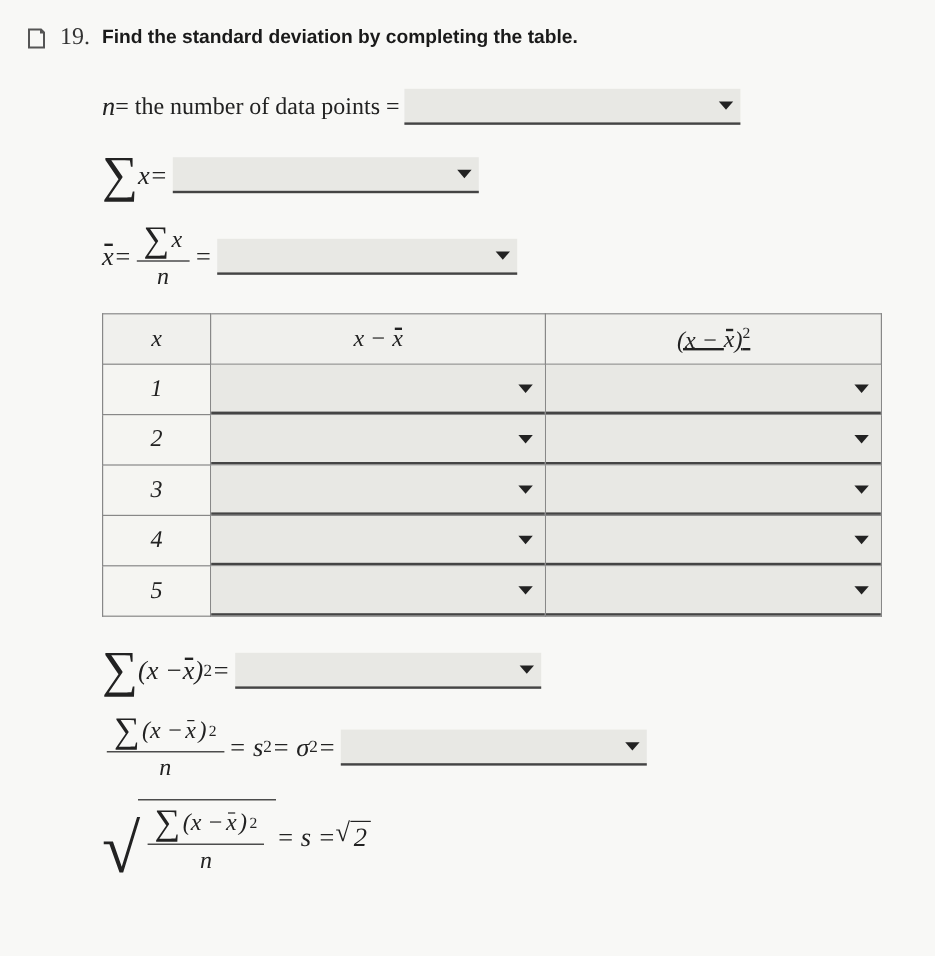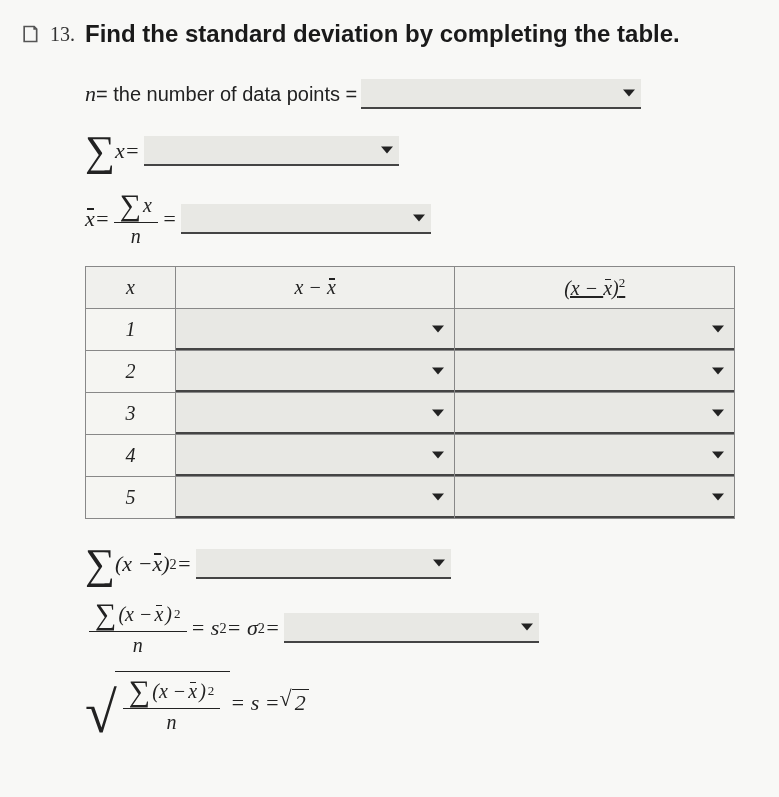--- a/index.html
+++ b/index.html
@@ -21,40 +21,40 @@
     .note-icon {
       width: 20px;
       height: 20px;
       flex-shrink: 0;
     }
     .question-num {
       font-size: 20px;
       color: #333;
     }
     .question-text {
-      font-size: 24px;
+      font-size: 16px;
       font-weight: bold;
       color: #1a1a1a;
       font-family: Arial, sans-serif;
     }
     .content {
       padding-left: 65px;
     }
     .line {
       display: flex;
       align-items: center;
       font-size: 22px;
       font-style: italic;
       font-family: 'Times New Roman', serif;
       margin-bottom: 18px;
       min-height: 36px;
     }
     .line .label-text {
       font-style: normal;
-      font-family: Liberation Sans, sans-serif;
+      font-family: Liberation Serif, serif;
       font-size: 20px;
       color: #222;
       text-align: center;
     }
     .dd {
       position: relative;
       display: inline-flex;
       align-items: center;
       background: #e8e8e4;
       border-bottom: 2px solid #444;
@@ -161,21 +161,21 @@
     .eq-group .line { margin-bottom: 14px; }
   </style>
 </head>
 <body>
 
 <div class="header">
   <svg class="note-icon" viewBox="0 0 24 24" fill="none" stroke="#555" stroke-width="2">
     <path d="M5 3 h12 l3 3 v15 h-15 z" fill="none"></path>
     <path d="M17 3 v3 h3" fill="none"></path>
   </svg>
-  <span class="question-num">13.</span>
+  <span class="question-num">19.</span>
   <span class="question-text">Find the standard deviation by completing the table.</span>
 </div>
 
 <div class="content">
 
   <div class="line">
     <span>n</span>
     <span class="label-text"> = the number of data points = </span>
     <div class="dd w1">
         <span class="caret"></span>

